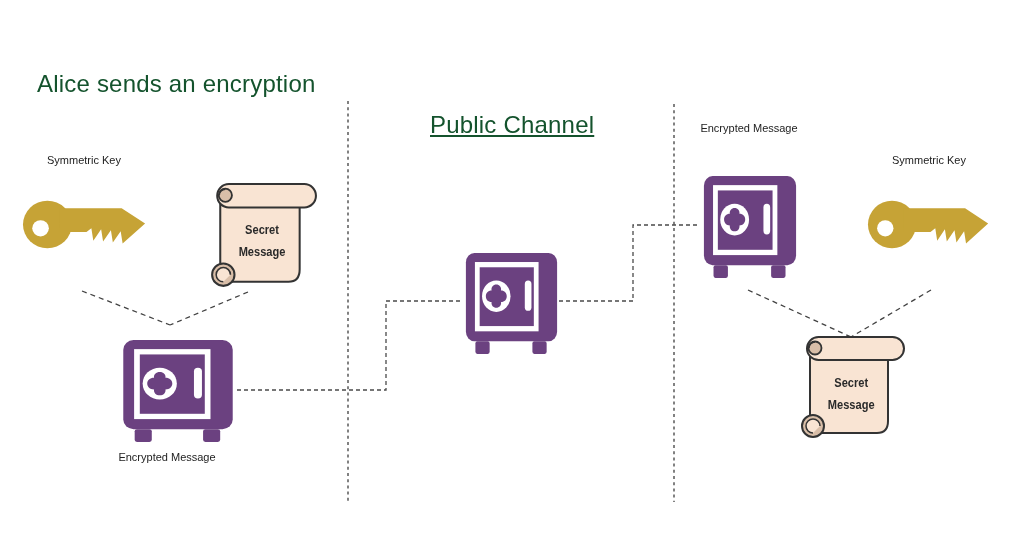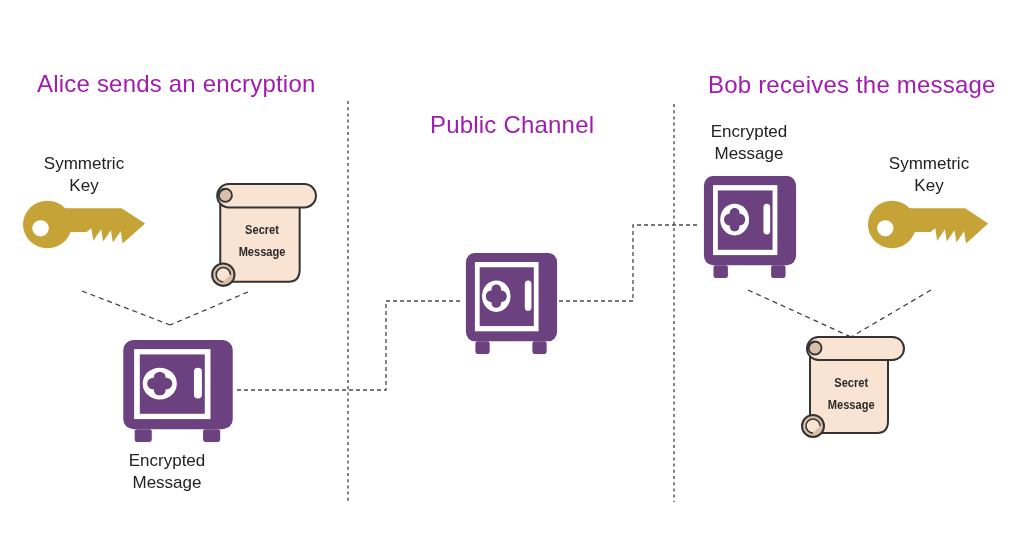--- a/index.html
+++ b/index.html
@@ -17,27 +17,27 @@
     width: 1024px; height: 538px;
     pointer-events: none;
   }
   .divider { stroke: #585858; stroke-width: 1.5; stroke-dasharray: 3 3.2; fill: none; }
   .conn    { stroke: #4a4a4a; stroke-width: 1.3; stroke-dasharray: 4 3;  fill: none; }
   .vline   { stroke: #424242; stroke-width: 1.3; stroke-dasharray: 5 4;  fill: none; }
 
   .section-title {
     position: absolute;
     font-size: 24px;
-    color: #a21caf;
+    color: #14532d;
     white-space: nowrap;
     letter-spacing: 0.2px;
   }
   .item-label {
     position: absolute;
-    font-size: 17px;
+    font-size: 11px;
     line-height: 1.28;
     color: #222222;
     text-align: center;
   }
   .icon-wrap { position: absolute; }
   .icon-wrap svg { display: block; width: 100%; height: 100%; }
 
   .scroll-wrap { position: absolute; text-decoration: underline; }
   .scroll-text {
     position: absolute;
@@ -62,22 +62,21 @@
     <path class="divider" d="M674,104 L674,502"></path>
     <path class="conn" d="M237,390 L386,390 L386,301 L461,301"></path>
     <path class="conn" d="M559,301 L633,301 L633,225 L700,225"></path>
     <path class="vline" d="M82,291 L170,325"></path>
     <path class="vline" d="M248,292 L170,325"></path>
     <path class="vline" d="M748,290 L851,337"></path>
     <path class="vline" d="M931,290 L851,337"></path>
   </svg>
 
   <div class="section-title" style="left:37px; top:70px;">Alice sends an encryption</div>
-  <div class="section-title" style="left:430px; top:111px;">Public Channel</div>
-  <div class="section-title" style="left:708px; top:71px;">Bob receives the message</div>
+  <div class="section-title" style="left:430px; top:111px;text-decoration:underline;">Public Channel</div>
 
   <div class="item-label" style="left:36px; top:153px; width:96px;">Symmetric Key</div>
   <div class="item-label" style="left:108px; top:450px; width:118px;">Encrypted Message</div>
   <div class="item-label" style="left:690px; top:121px; width:118px;">Encrypted Message</div>
   <div class="item-label" style="left:880px; top:153px; width:98px;">Symmetric Key</div>
 
   <div class="icon-wrap" style="left:22px; top:196px; width:127px; height:57px;">
     <svg viewBox="0 0 130 60" preserveAspectRatio="none">
       <circle cx="26" cy="30" r="25" fill="#C6A336"></circle>
       <path d="M38,13 L102,13 L126,29 L103,50 L101,37 L93,49 L91,36 L83,48 L81,35 L73,47 L71,34 L66,38 L38,38 Z" fill="#C6A336"></path>

